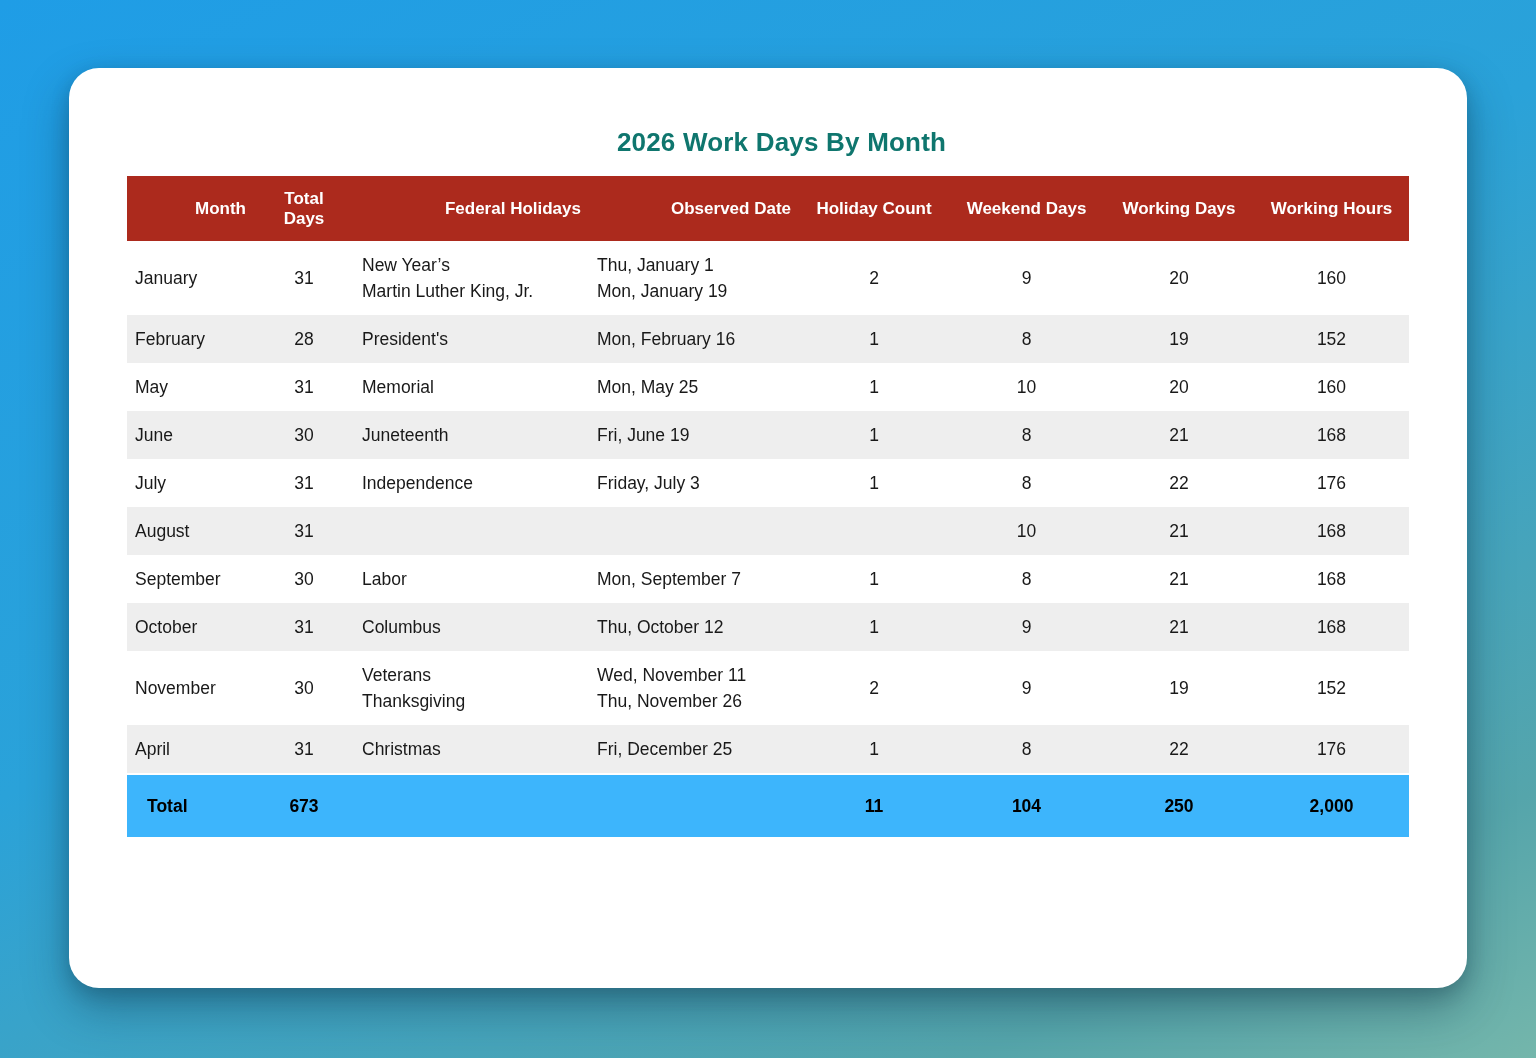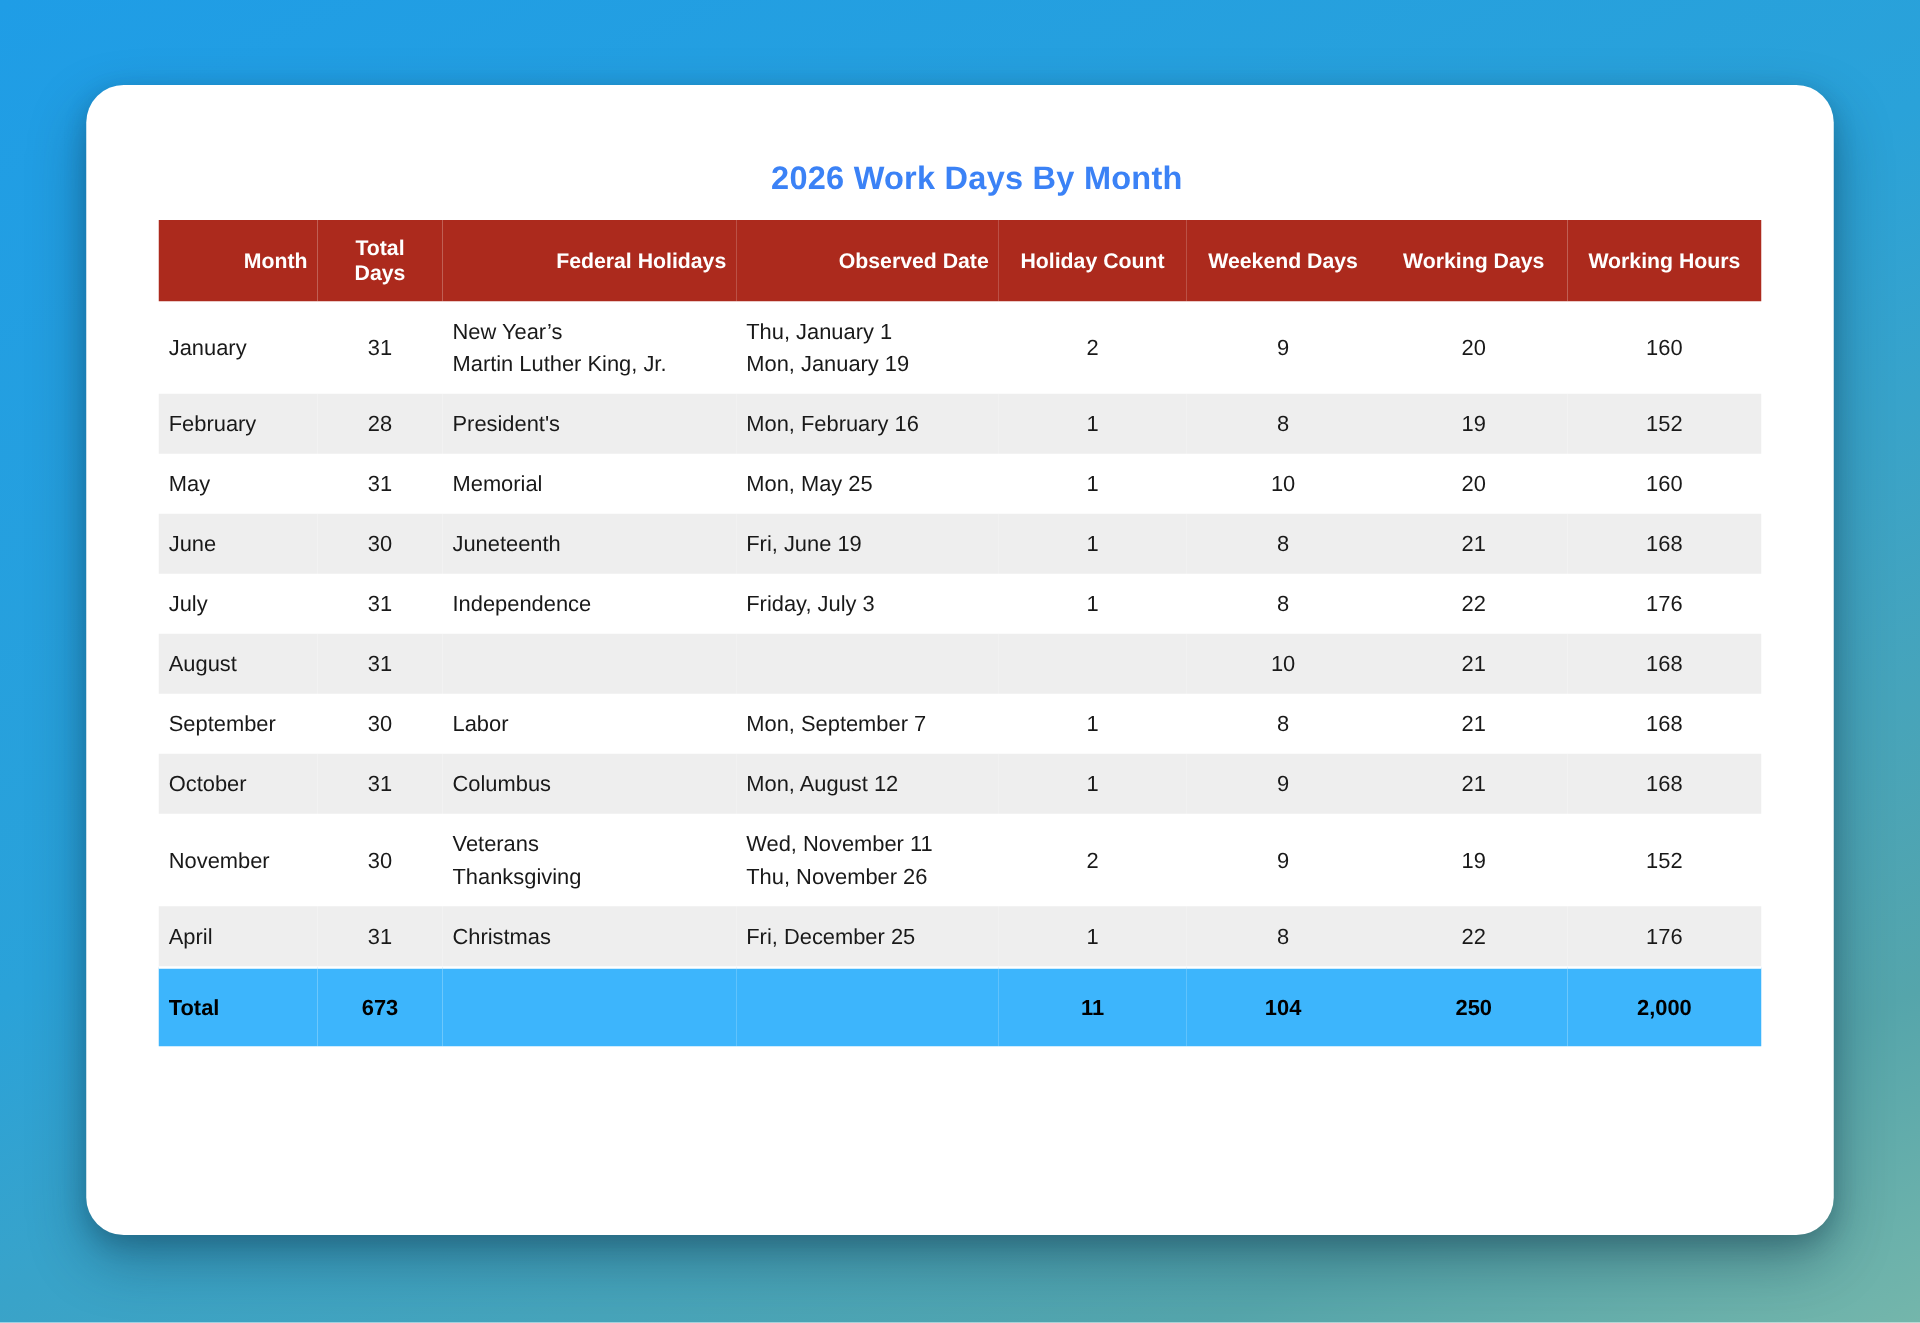--- a/index.html
+++ b/index.html
@@ -32,21 +32,21 @@
     background: var(--card-bg);
     border-radius: 30px;
     box-shadow: 0 20px 45px rgba(10, 45, 65, 0.38), 0 6px 18px rgba(10, 45, 65, 0.22);
     padding-top: 57px;
   }
   .page-title {
     text-align: center;
     font-size: 26px;
     line-height: 34px;
     font-weight: bold;
-    color: #3b82f6;
+    color: #0f766e;
     margin-bottom: 17px;
     letter-spacing: 0.2px;
     padding-left: 27px;
   }
   table {
     width: 1282px;
     margin: 0 auto;
     border-collapse: collapse;
     table-layout: fixed;
   }
@@ -81,21 +81,21 @@
   }
   tbody td.left { text-align: left; }
   tbody tr:nth-child(even) td { background: var(--stripe-bg); }
 
   tfoot td {
     background: var(--total-bg);
     font-weight: bold;
     font-size: 17.5px;
     line-height: 26px;
     color: #000;
-    padding: 18px 8px;
+    padding: 18px 20px;
     text-align: center;
     vertical-align: middle;
     border-top: 2px solid #fff;
   }
   tfoot td.left { text-align: left; }
 </style>
 </head>
 <body>
 
 <div class="card">
@@ -207,21 +207,21 @@
     <td>1</td>
     <td>8</td>
     <td>21</td>
     <td>168</td>
   </tr>
 
   <tr>
     <td class="left">October</td>
     <td>31</td>
     <td class="left">Columbus</td>
-    <td class="left">Mon, August 12</td>
+    <td class="left">Thu, October 12</td>
     <td>1</td>
     <td>9</td>
     <td>21</td>
     <td>168</td>
   </tr>
 
   <tr>
     <td class="left">November</td>
     <td>30</td>
     <td class="left">

